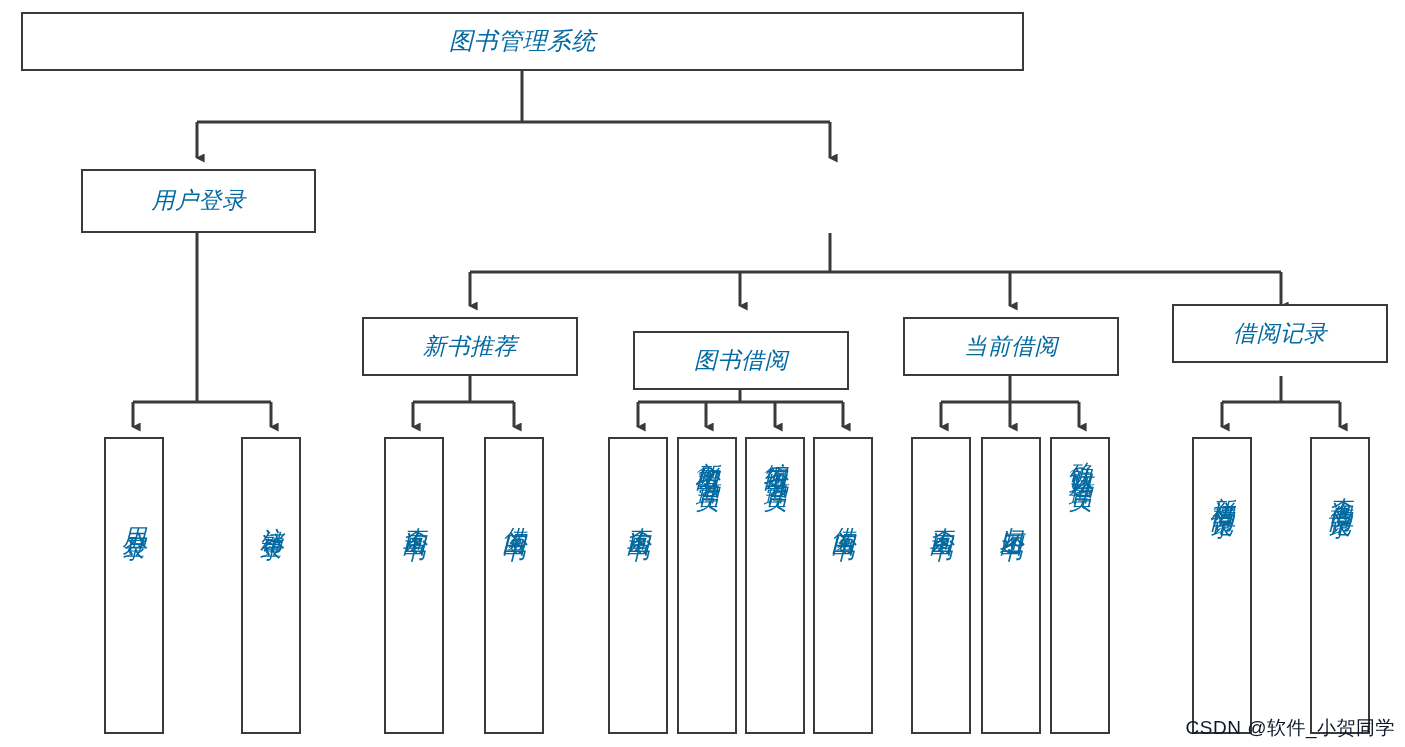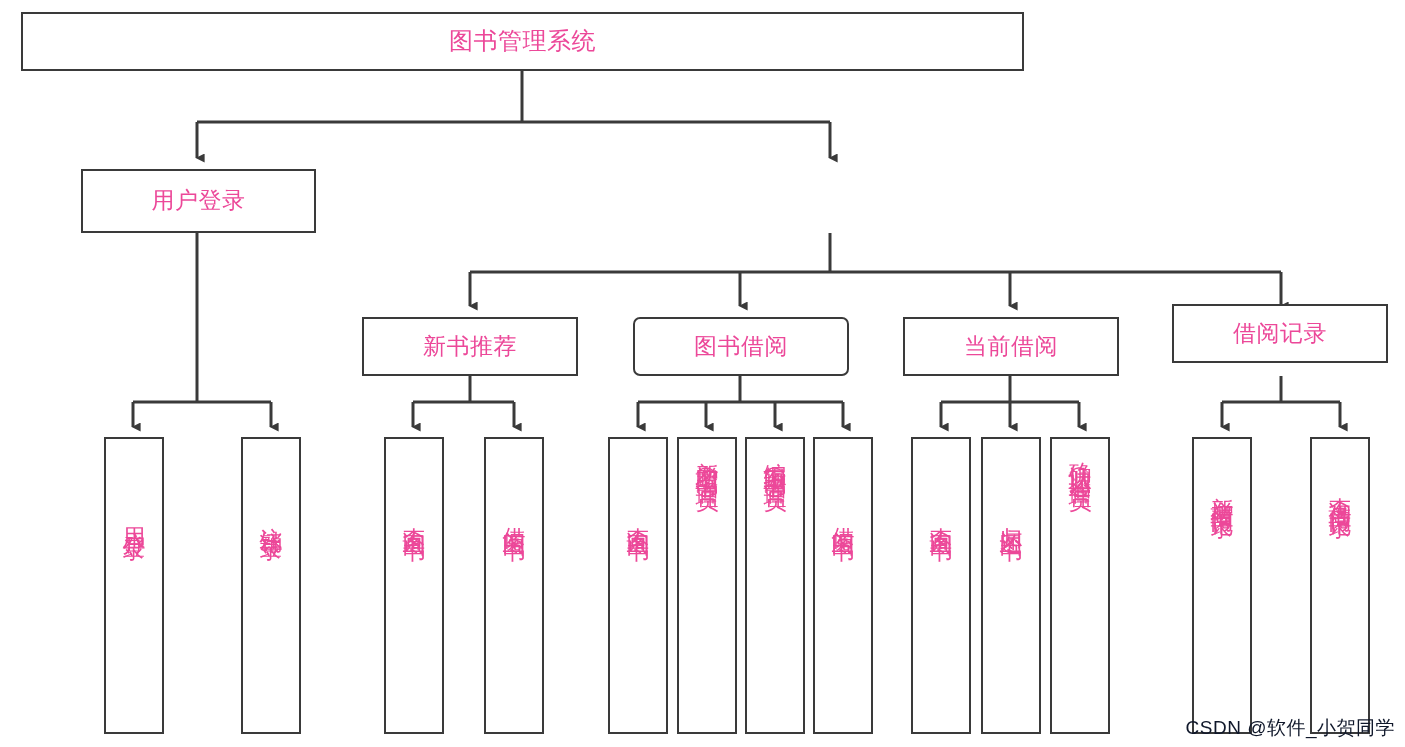--- a/index.html
+++ b/index.html
@@ -35,21 +35,22 @@
     align-items: center;
     justify-content: center;
     color: #222222;
     z-index: 2;
   }
   .node-label {
     display: block;
     line-height: 1.12;
     letter-spacing: 0.5px;
     white-space: nowrap;
-    color: #ec4899;
+    color: #0369a1;
+    font-style: italic;
   }
   
   .h-node .node-label {
     font-size: 23px;
   }
   .root.h-node .node-label {
     font-size: 24px;
   }
   
   .leaf {
@@ -140,21 +141,21 @@
 
   <div class="node h-node" style="left:81px; top:169px; width:235px; height:64px;">
     <span class="node-label">用户登录</span>
   </div>
 
 
   <div class="node h-node" style="left:362px; top:317px; width:216px; height:59px;">
     <span class="node-label">新书推荐</span>
   </div>
 
-  <div class="node h-node" style="left:633px; top:317px; width:216px; height:59px;border-radius:7px;">
+  <div class="node h-node" style="left:633px; top:331px; width:216px; height:59px;">
     <span class="node-label">图书借阅</span>
   </div>
 
   <div class="node h-node" style="left:903px; top:317px; width:216px; height:59px;">
     <span class="node-label">当前借阅</span>
   </div>
 
   <div class="node h-node" style="left:1172px; top:304px; width:216px; height:59px;">
     <span class="node-label">借阅记录</span>
   </div>

